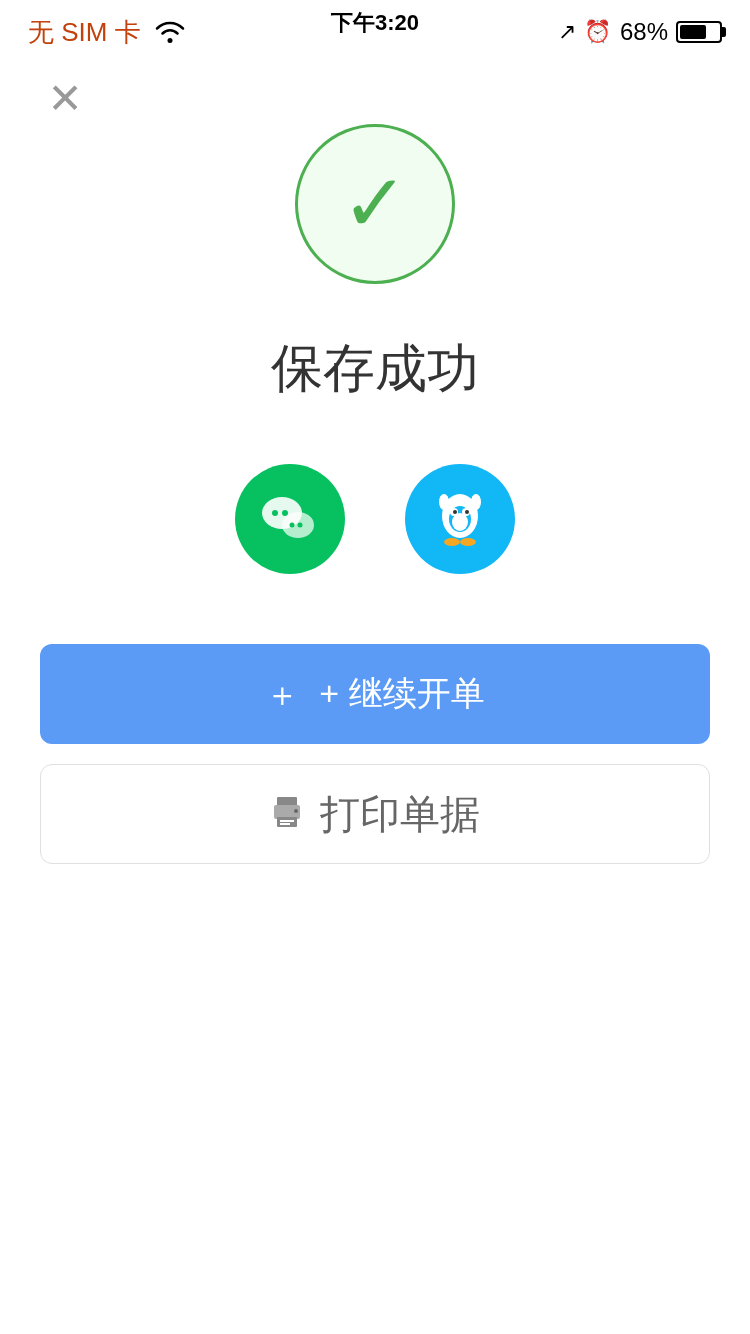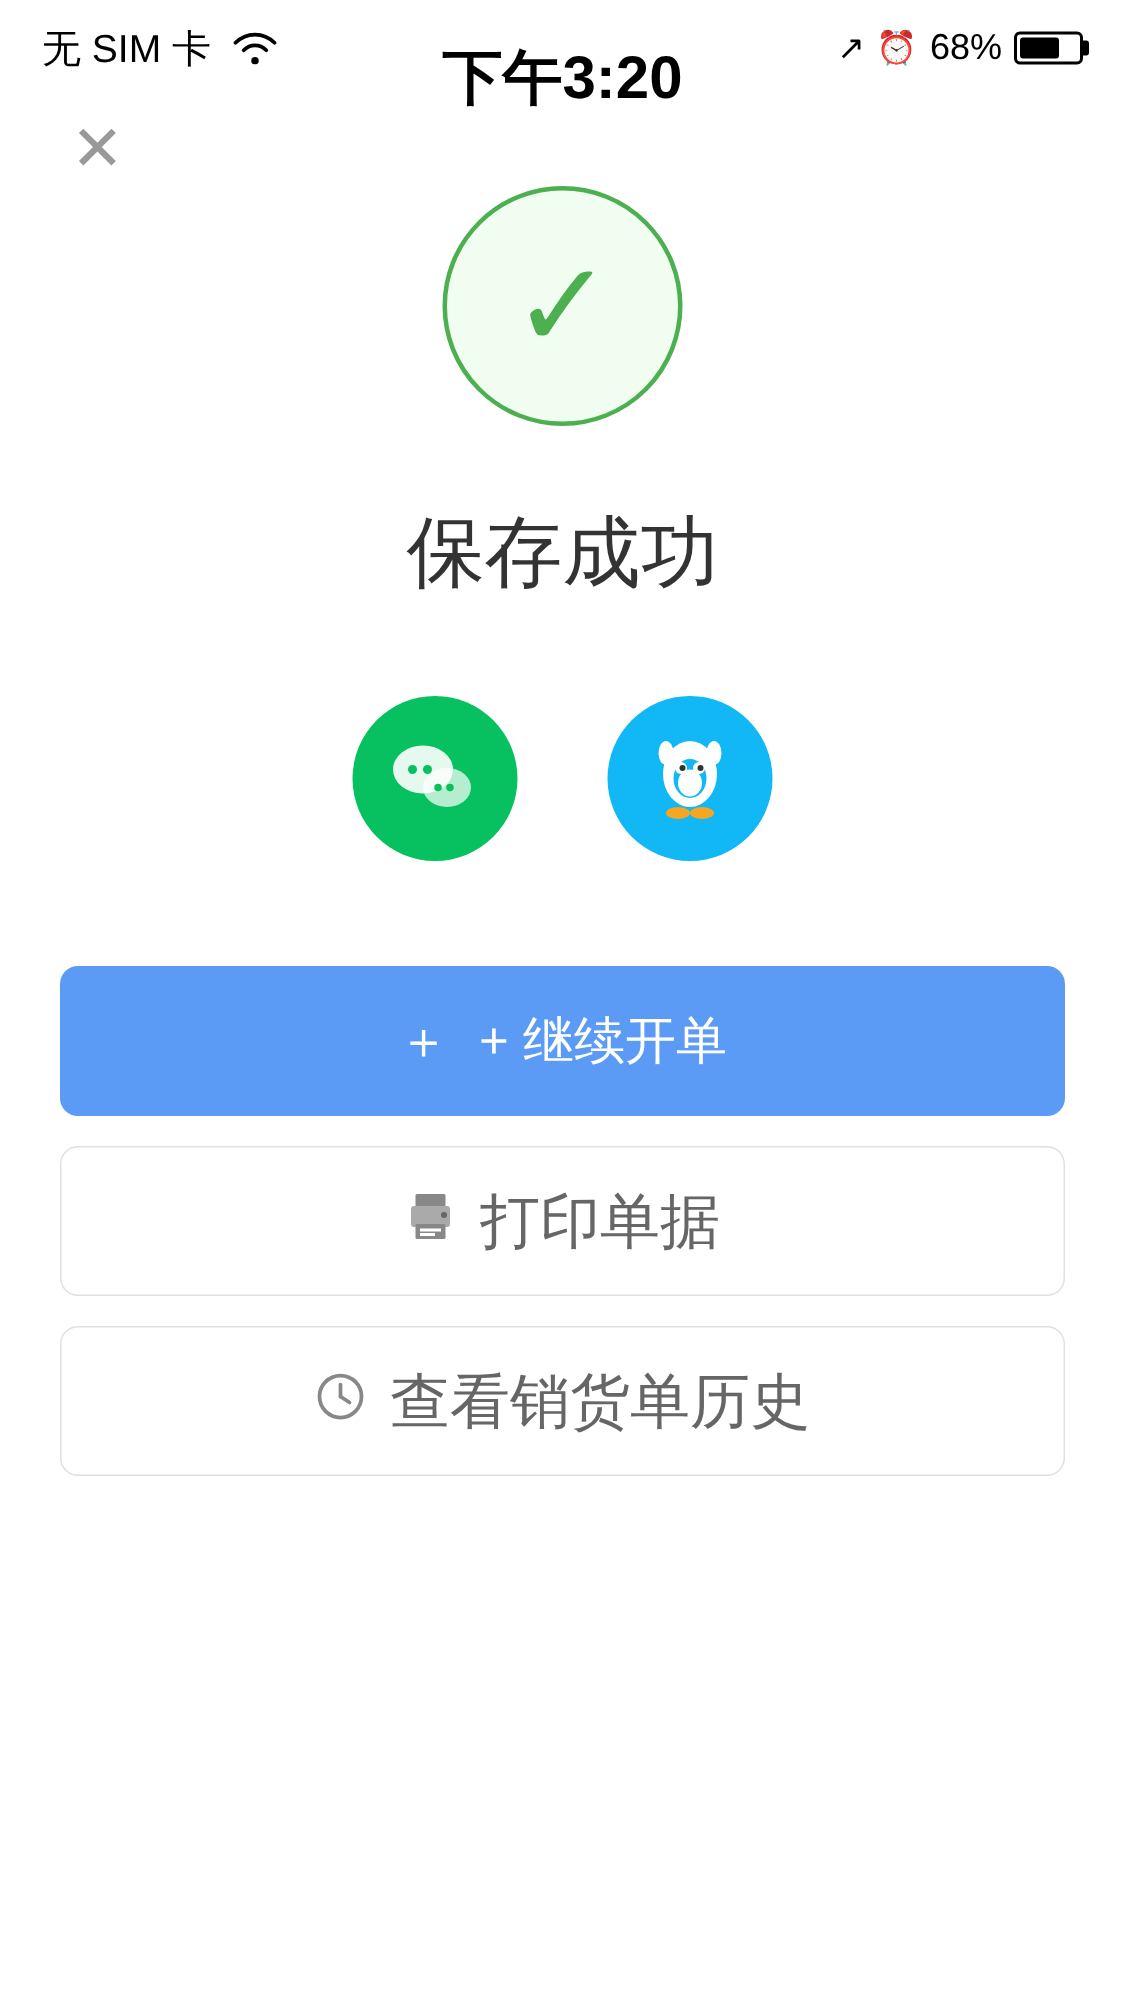--- a/index.html
+++ b/index.html
@@ -22,32 +22,32 @@
       justify-content: space-between;
       padding: 0 28px;
       background: #ffffff;
     }
 
     .status-left {
       display: flex;
       align-items: center;
       gap: 14px;
       font-size: 26px;
-      color: #000000;
+      color: #c2410c;
       font-weight: 500;
     }
 
     .status-center {
-      font-size: 40px;
+      font-size: 22px;
       font-weight: 600;
       color: #000;
       position: absolute;
       left: 50%;
       transform: translateX(-50%);
-      top: 24px;
+      top: 8px;
     }
 
     .status-right {
       display: flex;
       align-items: center;
       gap: 8px;
       font-size: 24px;
       color: #000;
     }
 
@@ -329,26 +329,16 @@
           <rect x="4" y="10" width="26" height="14" rx="2" fill="#aaa"></rect>
           <rect x="7" y="22" width="20" height="10" rx="1" fill="#888"></rect>
           <rect x="10" y="25" width="14" height="2" fill="white"></rect>
           <rect x="10" y="28" width="10" height="2" fill="white"></rect>
           <circle cx="26" cy="16" r="2" fill="#666"></circle>
         </svg>
       </span>
       <span>打印单据</span>
     </button>
 
-    <button class="btn-secondary">
-      <span class="btn-icon">
-        <svg width="34" height="34" viewBox="0 0 34 34" fill="none" xmlns="http://www.w3.org/2000/svg">
-          <circle cx="17" cy="17" r="14" stroke="#888" stroke-width="2.5" fill="none"></circle>
-          <line x1="17" y1="9" x2="17" y2="17" stroke="#888" stroke-width="2.5" stroke-linecap="round"></line>
-          <line x1="17" y1="17" x2="23" y2="21" stroke="#888" stroke-width="2.5" stroke-linecap="round"></line>
-        </svg>
-      </span>
-      <span>查看销货单历史</span>
-    </button>
 
   </div>
 
 </div>
 
 </body></html>

